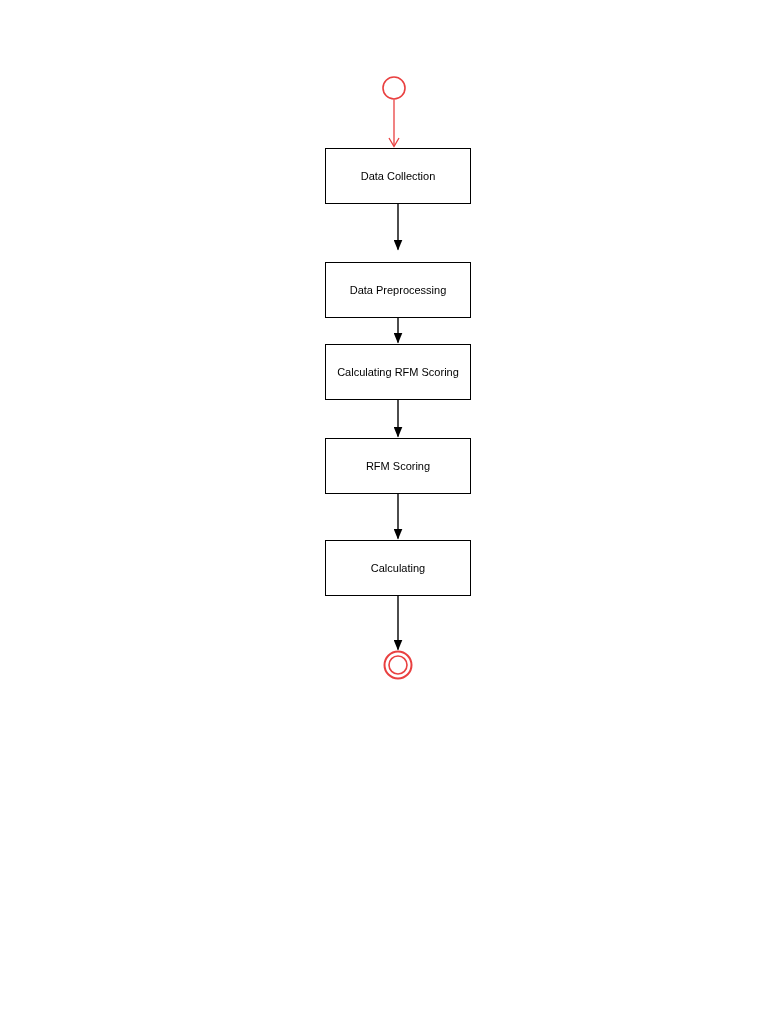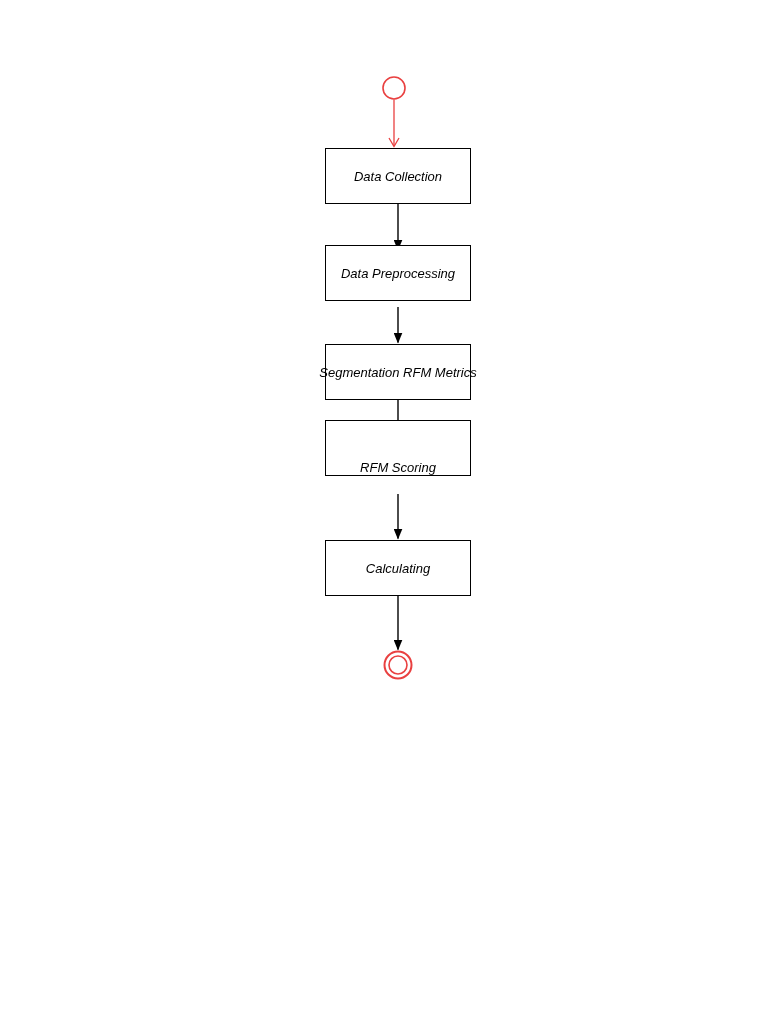--- a/index.html
+++ b/index.html
@@ -26,30 +26,29 @@
     position: absolute;
     left: 325px;
     width: 146px;
     height: 56px;
     box-sizing: border-box;
     border: 1.5px solid #000000;
     background: #ffffff;
     display: flex;
     align-items: center;
     justify-content: center;
-    font-size: 13px;
+    font-size: 11px;
     color: #000000;
     white-space: nowrap;
     text-align: center;
-    font-style: italic;
   }
   .node-1 { top: 148px; }
-  .node-2 { top: 245px; }
+  .node-2 { top: 262px; }
   .node-3 { top: 344px; }
-  .node-4 { top: 420px; align-items: flex-end; }
+  .node-4 { top: 438px; }
   .node-5 { top: 540px; }
 </style>
 </head>
 <body>
 
 <div class="canvas">
 
   <svg class="diagram-svg" viewBox="0 0 768 1024" xmlns="http://www.w3.org/2000/svg">
     <defs>
       <marker id="blackArrow" markerWidth="11" markerHeight="9" refX="10" refY="4.5" orient="auto" markerUnits="userSpaceOnUse">
@@ -72,21 +71,21 @@
     <circle cx="398" cy="665" r="9" fill="#ffffff" stroke="#e94040" stroke-width="1.6"></circle>
   </svg>
 
   <div class="node-box node-1">
     <span>Data Collection</span>
   </div>
   <div class="node-box node-2">
     <span>Data Preprocessing</span>
   </div>
   <div class="node-box node-3">
-    <span>Segmentation RFM Metrics</span>
+    <span>Calculating RFM Scoring</span>
   </div>
   <div class="node-box node-4">
     <span>RFM Scoring</span>
   </div>
   <div class="node-box node-5">
     <span>Calculating</span>
   </div>
 
 </div>
 

